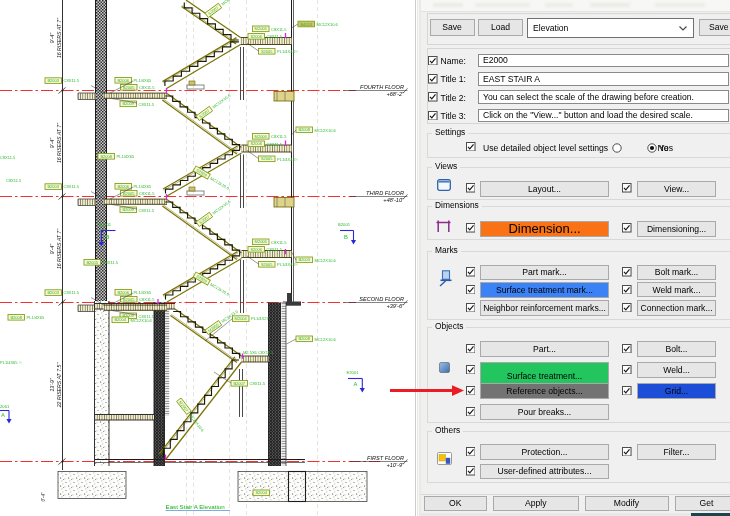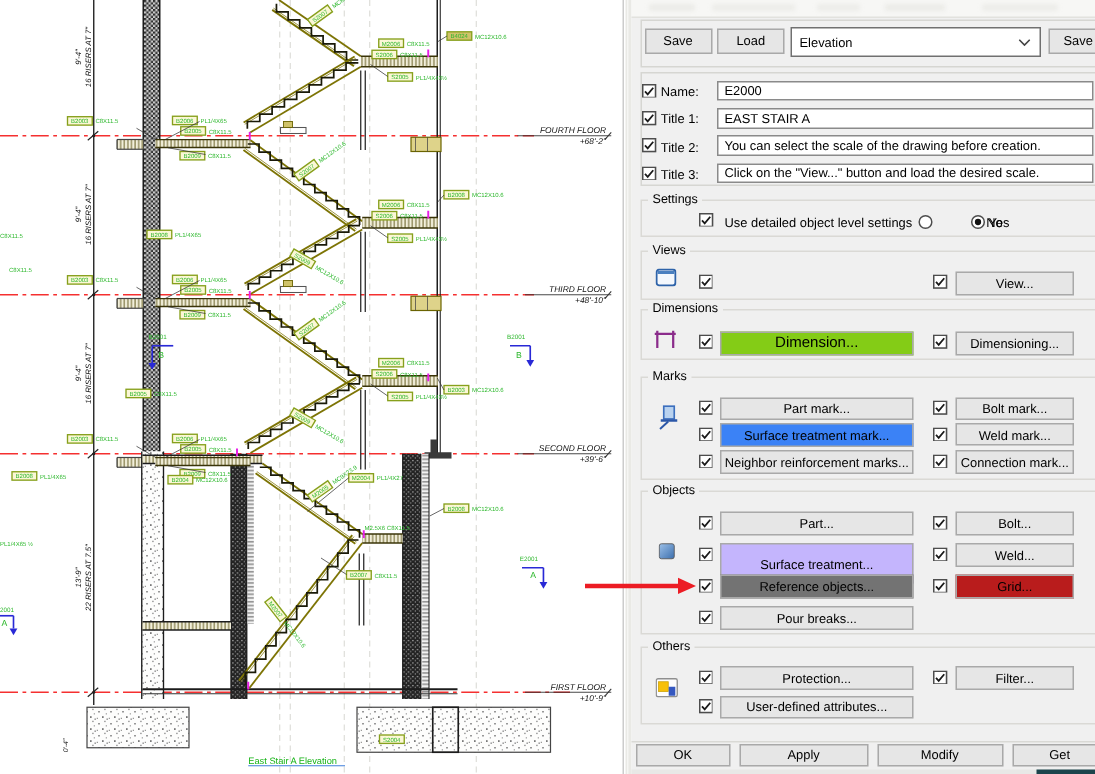--- a/index.html
+++ b/index.html
@@ -482,35 +482,36 @@
 <div style="position:absolute;left:6px;top:167px;width:330px;height:33px;border:1px solid #dad9d5;box-sizing:border-box;"></div>
 <div style="position:absolute;left:11px;top:161px;padding:0 3px;font-size:8.4px;color:#000;background:#f0f0f0;white-space:nowrap;">Views</div>
 <svg style="position:absolute;left:16px;top:179px" width="14" height="12" viewBox="0 0 14 12">
       <rect x="0.7" y="0.7" width="12.6" height="10.6" rx="1.8" fill="#f4f8fd" stroke="#2e63a9" stroke-width="1.3"></rect>
       <path d="M1.4 2.6 h11.2" stroke="#4a80c0" stroke-width="2"></path>
     </svg>
 <svg style="position:absolute;left:44.5px;top:183px" width="9.5" height="9.5" viewBox="0 0 10 10">
       <rect x="0.5" y="0.5" width="9" height="9" fill="#fff" stroke="#4d4d4d" stroke-width="1.1"></rect>
       <path d="M2.1 5.2 L4 7.3 L7.9 2.6" fill="none" stroke="#1a1a1a" stroke-width="1.25"></path>
     </svg>
+<div style="position:absolute;left:59px;top:181px;width:129px;height:15.5px;background:#e6e6e6;border:1px solid #a9a9a9;box-sizing:border-box;font-size:8.6px;display:flex;align-items:center;justify-content:center;color:#000;white-space:nowrap;overflow:hidden;">Layout...</div>
 <svg style="position:absolute;left:201px;top:183px" width="9.5" height="9.5" viewBox="0 0 10 10">
       <rect x="0.5" y="0.5" width="9" height="9" fill="#fff" stroke="#4d4d4d" stroke-width="1.1"></rect>
       <path d="M2.1 5.2 L4 7.3 L7.9 2.6" fill="none" stroke="#1a1a1a" stroke-width="1.25"></path>
     </svg>
 <div style="position:absolute;left:216px;top:181px;width:79px;height:15.5px;background:#e6e6e6;border:1px solid #a9a9a9;box-sizing:border-box;font-size:8.6px;display:flex;align-items:center;justify-content:center;color:#000;white-space:nowrap;overflow:hidden;">View...</div>
 <div style="position:absolute;left:6px;top:205.5px;width:330px;height:34.5px;border:1px solid #dad9d5;box-sizing:border-box;"></div>
 <div style="position:absolute;left:11px;top:199.5px;padding:0 3px;font-size:8.4px;color:#000;background:#f0f0f0;white-space:nowrap;">Dimensions</div>
 <svg style="position:absolute;left:15px;top:220px" width="15" height="13" viewBox="0 0 15 13">
       <path d="M2.2 0.5 V12 M12.8 0.5 V12 M0.5 2.6 H14.5" fill="none" stroke="#8b2c8b" stroke-width="1.5"></path>
     </svg>
 <svg style="position:absolute;left:44.5px;top:223px" width="9.5" height="9.5" viewBox="0 0 10 10">
       <rect x="0.5" y="0.5" width="9" height="9" fill="#fff" stroke="#4d4d4d" stroke-width="1.1"></rect>
       <path d="M2.1 5.2 L4 7.3 L7.9 2.6" fill="none" stroke="#1a1a1a" stroke-width="1.25"></path>
     </svg>
-<div style="position:absolute;left:59px;top:221px;width:129px;height:15.5px;background:#84cc16;border:1px solid #a9a9a9;box-sizing:border-box;font-size:10px;display:flex;align-items:center;justify-content:center;color:#000;white-space:nowrap;overflow:hidden;">Dimension...</div>
+<div style="position:absolute;left:59px;top:221px;width:129px;height:15.5px;background:#f97316;border:1px solid #a9a9a9;box-sizing:border-box;font-size:13px;display:flex;align-items:center;justify-content:center;color:#000;white-space:nowrap;overflow:hidden;">Dimension...</div>
 <svg style="position:absolute;left:201px;top:223px" width="9.5" height="9.5" viewBox="0 0 10 10">
       <rect x="0.5" y="0.5" width="9" height="9" fill="#fff" stroke="#4d4d4d" stroke-width="1.1"></rect>
       <path d="M2.1 5.2 L4 7.3 L7.9 2.6" fill="none" stroke="#1a1a1a" stroke-width="1.25"></path>
     </svg>
 <div style="position:absolute;left:216px;top:221px;width:79px;height:15.5px;background:#e6e6e6;border:1px solid #a9a9a9;box-sizing:border-box;font-size:8.6px;display:flex;align-items:center;justify-content:center;color:#000;white-space:nowrap;overflow:hidden;">Dimensioning...</div>
 <div style="position:absolute;left:6px;top:250.5px;width:330px;height:69.0px;border:1px solid #dad9d5;box-sizing:border-box;"></div>
 <div style="position:absolute;left:11px;top:244.5px;padding:0 3px;font-size:8.4px;color:#000;background:#f0f0f0;white-space:nowrap;">Marks</div>
 <svg style="position:absolute;left:17.5px;top:270px" width="14" height="17" viewBox="0 0 14 17">
       <rect x="3.5" y="0.8" width="7" height="8.5" fill="#b9d2ef" stroke="#3c6fbe" stroke-width="1.1"></rect>
       <path d="M1.5 10.3 H12.5" stroke="#2b57a8" stroke-width="1.6"></path>
@@ -564,36 +565,36 @@
 <div style="position:absolute;left:59px;top:341px;width:129px;height:15.5px;background:#e6e6e6;border:1px solid #a9a9a9;box-sizing:border-box;font-size:8.6px;display:flex;align-items:center;justify-content:center;color:#000;white-space:nowrap;overflow:hidden;">Part...</div>
 <svg style="position:absolute;left:201px;top:343.5px" width="9.5" height="9.5" viewBox="0 0 10 10">
       <rect x="0.5" y="0.5" width="9" height="9" fill="#fff" stroke="#4d4d4d" stroke-width="1.1"></rect>
       <path d="M2.1 5.2 L4 7.3 L7.9 2.6" fill="none" stroke="#1a1a1a" stroke-width="1.25"></path>
     </svg>
 <div style="position:absolute;left:216px;top:341px;width:79px;height:15.5px;background:#e6e6e6;border:1px solid #a9a9a9;box-sizing:border-box;font-size:8.6px;display:flex;align-items:center;justify-content:center;color:#000;white-space:nowrap;overflow:hidden;">Bolt...</div>
 <svg style="position:absolute;left:44.5px;top:364.5px" width="9.5" height="9.5" viewBox="0 0 10 10">
       <rect x="0.5" y="0.5" width="9" height="9" fill="#fff" stroke="#4d4d4d" stroke-width="1.1"></rect>
       <path d="M2.1 5.2 L4 7.3 L7.9 2.6" fill="none" stroke="#1a1a1a" stroke-width="1.25"></path>
     </svg>
-<div style="position:absolute;left:59px;top:362px;width:129px;height:27px;background:#c4b5fd;border:1px solid #a9a9a9;box-sizing:border-box;font-size:8.6px;display:flex;align-items:center;justify-content:center;color:#000;white-space:nowrap;overflow:hidden;">Surface treatment...</div>
+<div style="position:absolute;left:59px;top:362px;width:129px;height:27px;background:#22c55e;border:1px solid #a9a9a9;box-sizing:border-box;font-size:8.6px;display:flex;align-items:center;justify-content:center;color:#000;white-space:nowrap;overflow:hidden;">Surface treatment...</div>
 <svg style="position:absolute;left:201px;top:364.5px" width="9.5" height="9.5" viewBox="0 0 10 10">
       <rect x="0.5" y="0.5" width="9" height="9" fill="#fff" stroke="#4d4d4d" stroke-width="1.1"></rect>
       <path d="M2.1 5.2 L4 7.3 L7.9 2.6" fill="none" stroke="#1a1a1a" stroke-width="1.25"></path>
     </svg>
 <div style="position:absolute;left:216px;top:362px;width:79px;height:15.5px;background:#e6e6e6;border:1px solid #a9a9a9;box-sizing:border-box;font-size:8.6px;display:flex;align-items:center;justify-content:center;color:#000;white-space:nowrap;overflow:hidden;">Weld...</div>
 <svg style="position:absolute;left:44.5px;top:385.5px" width="9.5" height="9.5" viewBox="0 0 10 10">
       <rect x="0.5" y="0.5" width="9" height="9" fill="#fff" stroke="#4d4d4d" stroke-width="1.1"></rect>
       <path d="M2.1 5.2 L4 7.3 L7.9 2.6" fill="none" stroke="#1a1a1a" stroke-width="1.25"></path>
     </svg>
 <div style="position:absolute;left:59px;top:383px;width:129px;height:15.5px;background:#737373;border:1px solid #a9a9a9;box-sizing:border-box;font-size:8.6px;display:flex;align-items:center;justify-content:center;color:#000;white-space:nowrap;overflow:hidden;">Reference objects...</div>
 <svg style="position:absolute;left:201px;top:385.5px" width="9.5" height="9.5" viewBox="0 0 10 10">
       <rect x="0.5" y="0.5" width="9" height="9" fill="#fff" stroke="#4d4d4d" stroke-width="1.1"></rect>
       <path d="M2.1 5.2 L4 7.3 L7.9 2.6" fill="none" stroke="#1a1a1a" stroke-width="1.25"></path>
     </svg>
-<div style="position:absolute;left:216px;top:383px;width:79px;height:15.5px;background:#b91c1c;border:1px solid #a9a9a9;box-sizing:border-box;font-size:8.6px;display:flex;align-items:center;justify-content:center;color:#000;white-space:nowrap;overflow:hidden;">Grid...</div>
+<div style="position:absolute;left:216px;top:383px;width:79px;height:15.5px;background:#1d4ed8;border:1px solid #a9a9a9;box-sizing:border-box;font-size:8.6px;display:flex;align-items:center;justify-content:center;color:#000;white-space:nowrap;overflow:hidden;">Grid...</div>
 <svg style="position:absolute;left:44.5px;top:406.5px" width="9.5" height="9.5" viewBox="0 0 10 10">
       <rect x="0.5" y="0.5" width="9" height="9" fill="#fff" stroke="#4d4d4d" stroke-width="1.1"></rect>
       <path d="M2.1 5.2 L4 7.3 L7.9 2.6" fill="none" stroke="#1a1a1a" stroke-width="1.25"></path>
     </svg>
 <div style="position:absolute;left:59px;top:404px;width:129px;height:15.5px;background:#e6e6e6;border:1px solid #a9a9a9;box-sizing:border-box;font-size:8.6px;display:flex;align-items:center;justify-content:center;color:#000;white-space:nowrap;overflow:hidden;">Pour breaks...</div>
 <div style="position:absolute;left:6px;top:431px;width:330px;height:52px;border:1px solid #dad9d5;box-sizing:border-box;"></div>
 <div style="position:absolute;left:11px;top:425px;padding:0 3px;font-size:8.4px;color:#000;background:#f0f0f0;white-space:nowrap;">Others</div>
 <svg style="position:absolute;left:16px;top:451.5px" width="15" height="13" viewBox="0 0 15 13">
       <rect x="0.5" y="0.5" width="14" height="12" rx="1.2" fill="#fdfdfd" stroke="#8f8f8f" stroke-width="0.9"></rect>
       <rect x="2" y="2.5" width="6.5" height="6.5" fill="#f7c00a" stroke="#caa000" stroke-width="0.5"></rect>

